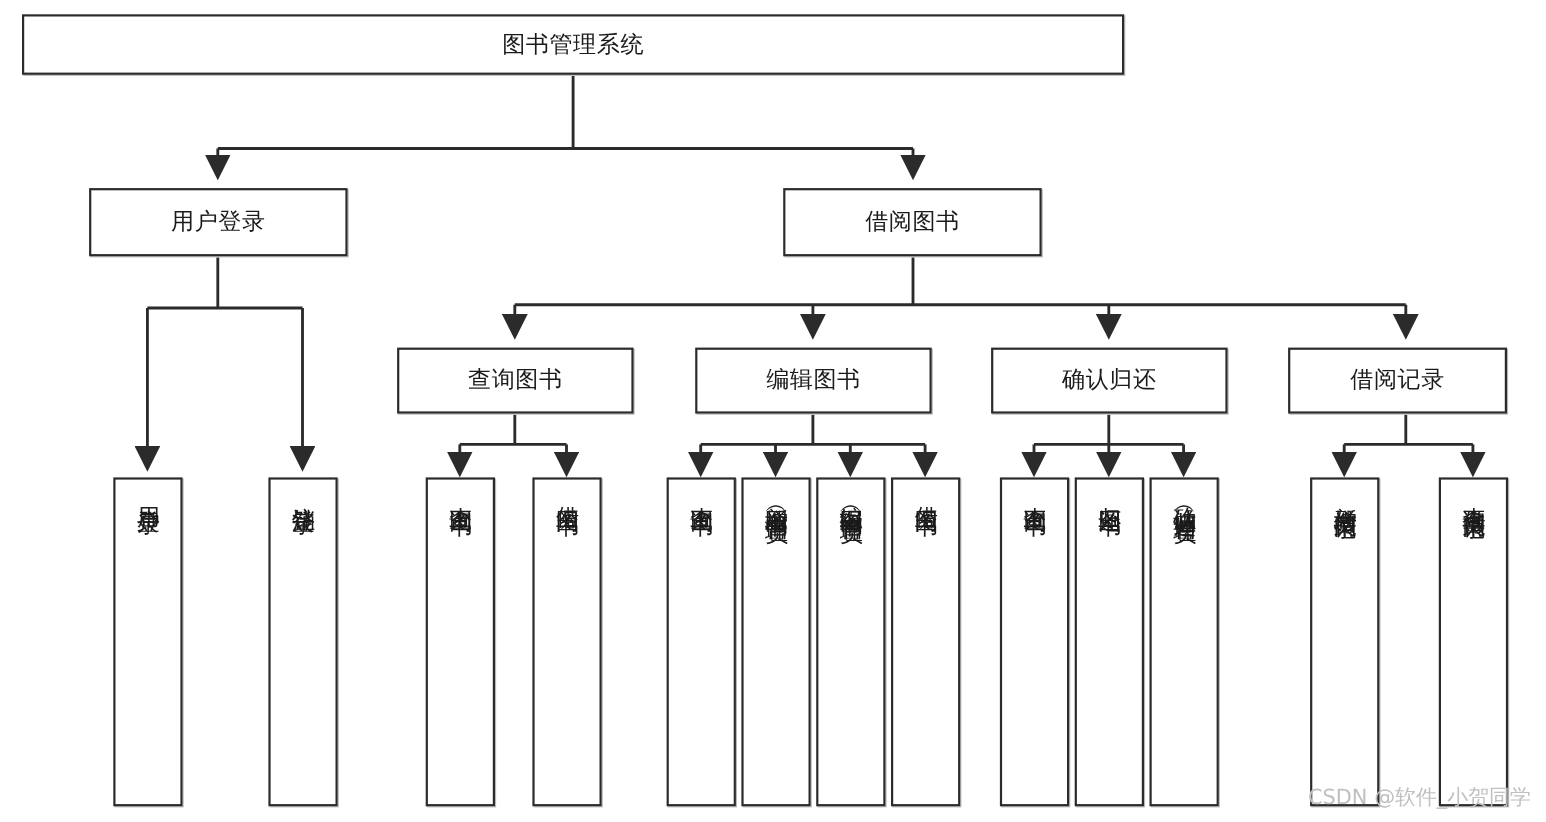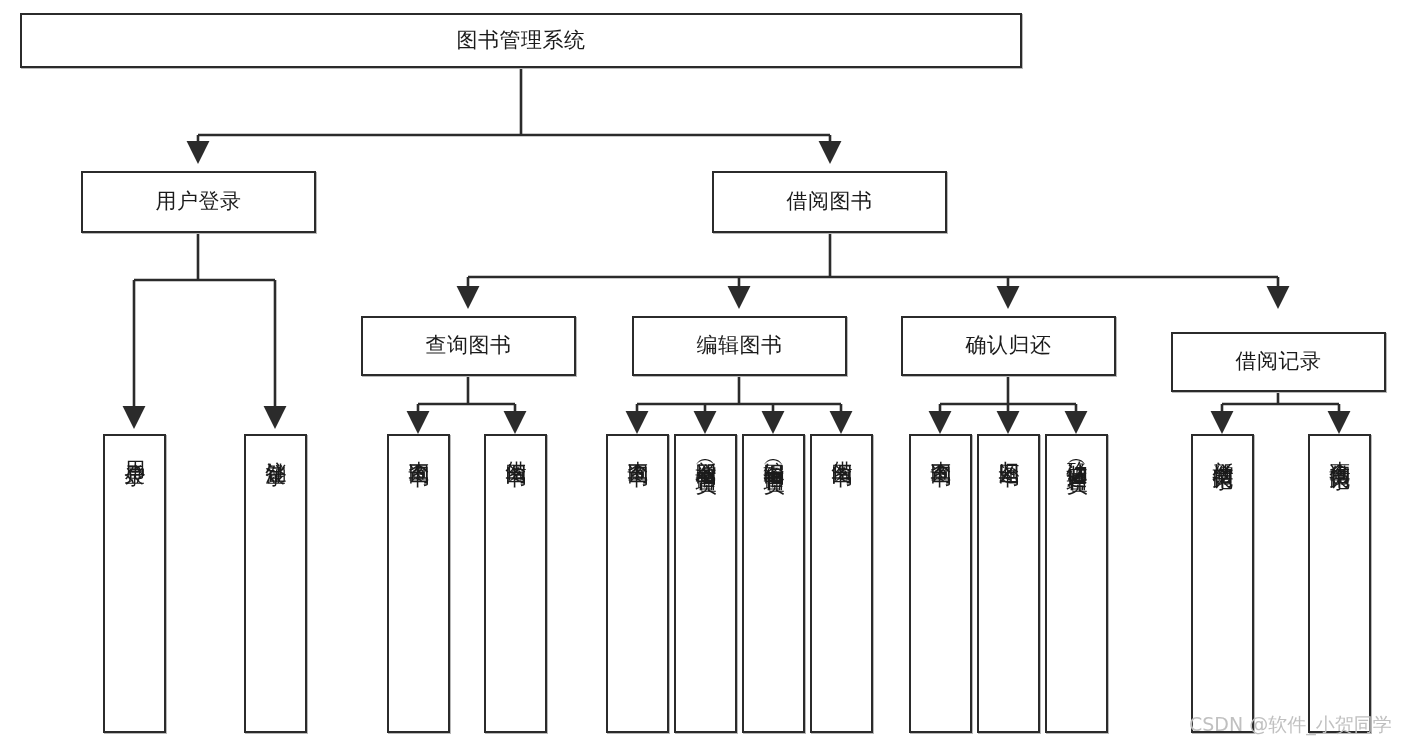--- a/index.html
+++ b/index.html
@@ -138,21 +138,21 @@
 
   <div class="node horiz" style="left:361px; top:316px; width:215px; height:60px;">
     <span class="lbl">查询图书</span>
   </div>
   <div class="node horiz" style="left:632px; top:316px; width:215px; height:60px;">
     <span class="lbl">编辑图书</span>
   </div>
   <div class="node horiz" style="left:901px; top:316px; width:215px; height:60px;">
     <span class="lbl">确认归还</span>
   </div>
-  <div class="node horiz" style="left:1171px; top:332px; width:215px; height:60px;">
+  <div class="node horiz" style="left:1171px; top:316px; width:199px; height:60px;">
     <span class="lbl">借阅记录</span>
   </div>
 
   <div class="node vert" style="left:103px; top:434px; width:63px; height:299px;">
     <span class="lbl">用户登录</span>
   </div>
   <div class="node vert" style="left:244px; top:434px; width:63px; height:299px;">
     <span class="lbl">注销登录</span>
   </div>
 

